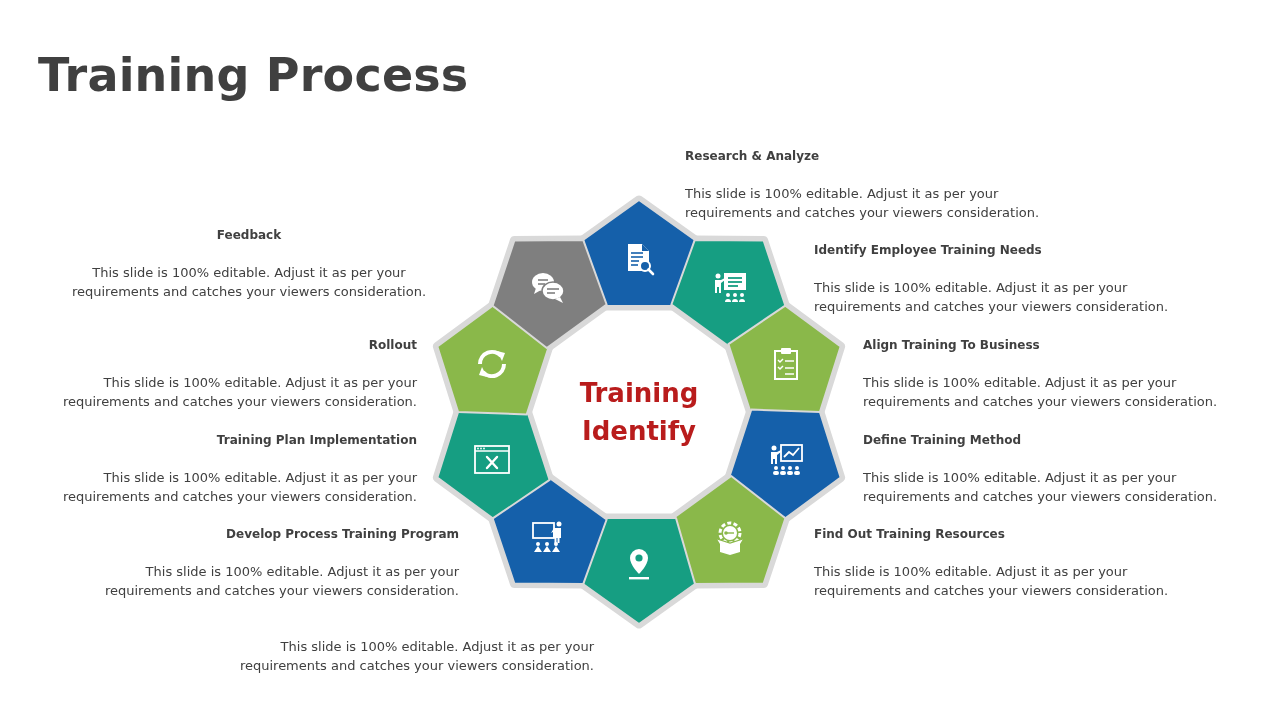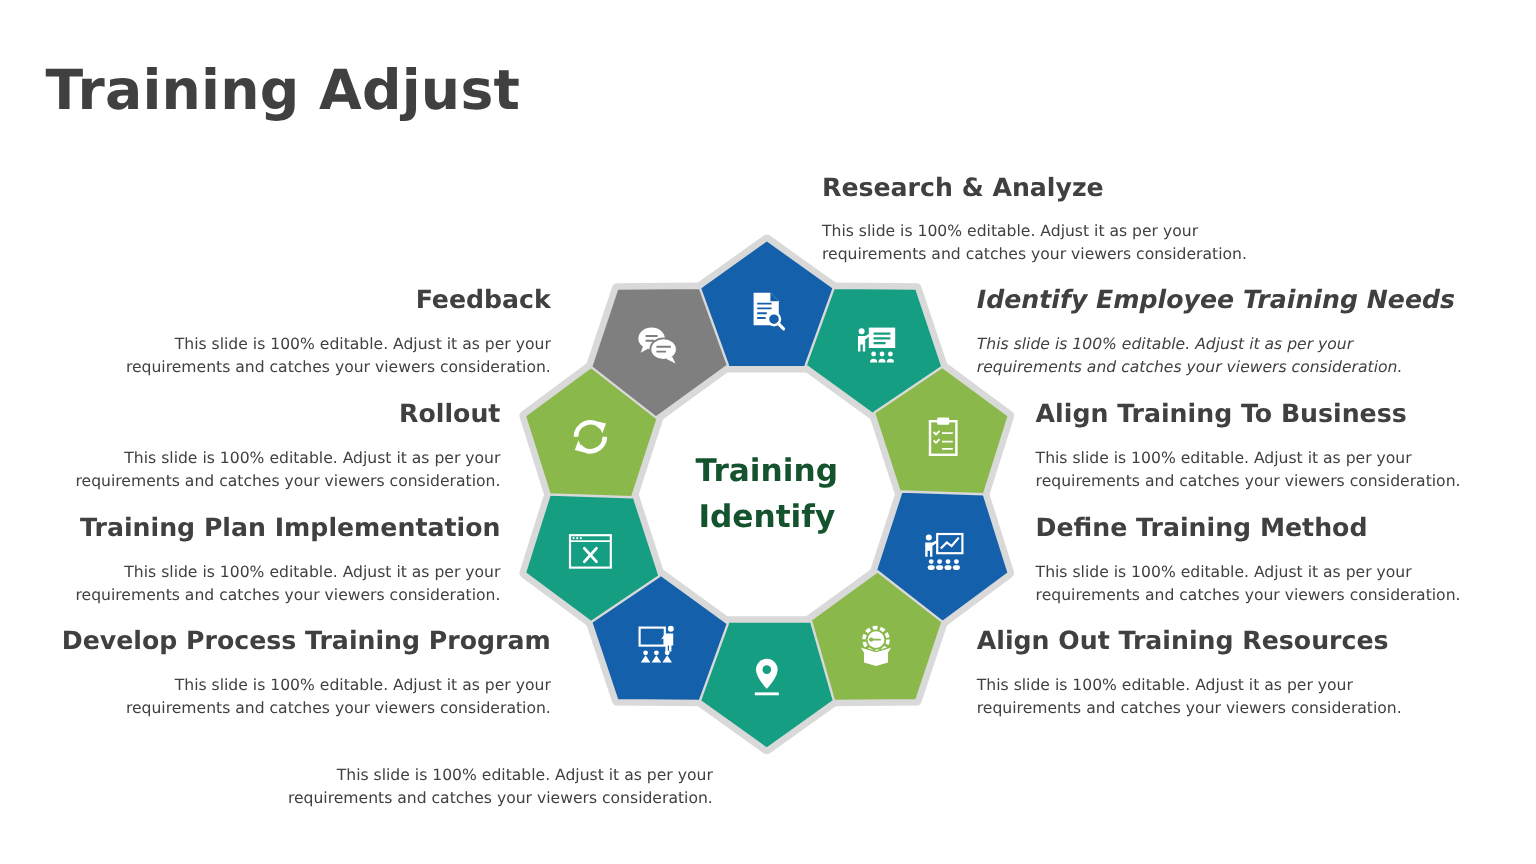--- a/index.html
+++ b/index.html
@@ -1,30 +1,30 @@
 <!DOCTYPE html>
 <html><head>
 <meta charset="utf-8">
 <style>
   html,body{margin:0;padding:0;}
   body{width:1280px;height:720px;background:#ffffff;position:relative;overflow:hidden;font-family:"Liberation Sans","DejaVu Sans",sans-serif;}
   .title{position:absolute;left:38px;top:48px;font-size:46px;font-weight:bold;color:#404040;letter-spacing:0.2px;font-family:"DejaVu Sans","Liberation Sans",sans-serif;}
   svg.ring{position:absolute;left:0;top:0;}
-  .center-label{position:absolute;left:559px;top:374px;width:160px;text-align:center;font-family:"DejaVu Sans",sans-serif;font-weight:bold;font-size:26px;line-height:38px;color:#14532d;}
+  .center-label{position:absolute;left:559px;top:374px;width:160px;text-align:center;font-family:"DejaVu Sans",sans-serif;font-weight:bold;font-size:26px;line-height:38px;color:#b91c1c;}
   .step{position:absolute;width:420px;}
-  .step .h{font-family:"DejaVu Sans",sans-serif;font-weight:bold;font-size:21px;color:#404040;line-height:20px;white-space:nowrap;}
+  .step .h{font-family:"DejaVu Sans",sans-serif;font-weight:bold;font-size:12px;color:#404040;line-height:20px;white-space:nowrap;}
   .step .d{font-family:"DejaVu Sans",sans-serif;font-size:13px;color:#404040;line-height:19px;margin-top:18px;}
   .step.right{text-align:left;}
   .step.left{text-align:right;}
   .icon{position:absolute;width:40px;height:40px;margin-left:-20px;margin-top:-20px;}
 </style>
 </head>
 <body>
 
-<div class="title">Training Adjust</div>
+<div class="title">Training Process</div>
 
 <svg class="ring" width="1280" height="720" viewBox="0 0 1280 720">
   <defs>
     <polygon id="pent" points="639,200 695,240 676,306 602,306 583,240"></polygon>
   </defs>
 
   <g fill="#D9D9D9" stroke="#D9D9D9" stroke-width="9" stroke-linejoin="round">
     <use href="#pent" transform="rotate(0 639 412)"></use>
     <use href="#pent" transform="rotate(36 639 412)"></use>
     <use href="#pent" transform="rotate(72 639 412)"></use>
@@ -179,48 +179,48 @@
 
 <div class="center-label">
   <div>Training</div>
   <div>Identify</div>
 </div>
 
 <div class="step right" style="left:685px;top:146px;">
   <div class="h">Research &amp; Analyze</div>
   <div class="d"><span>This slide is 100% editable. Adjust it as per your</span><br><span>requirements and catches your viewers consideration.</span></div>
 </div>
-<div class="step right" style="left:814px;top:240px;font-style:italic;">
+<div class="step right" style="left:814px;top:240px;">
   <div class="h">Identify Employee Training Needs</div>
   <div class="d"><span>This slide is 100% editable. Adjust it as per your</span><br><span>requirements and catches your viewers consideration.</span></div>
 </div>
 <div class="step right" style="left:863px;top:335px;">
   <div class="h">Align Training To Business</div>
   <div class="d"><span>This slide is 100% editable. Adjust it as per your</span><br><span>requirements and catches your viewers consideration.</span></div>
 </div>
 <div class="step right" style="left:863px;top:430px;">
   <div class="h">Define Training Method</div>
   <div class="d"><span>This slide is 100% editable. Adjust it as per your</span><br><span>requirements and catches your viewers consideration.</span></div>
 </div>
 <div class="step right" style="left:814px;top:524px;">
-  <div class="h">Align Out Training Resources</div>
+  <div class="h">Find Out Training Resources</div>
   <div class="d"><span>This slide is 100% editable. Adjust it as per your</span><br><span>requirements and catches your viewers consideration.</span></div>
 </div>
 
 <div class="step left" style="left:174px;top:619px;">
   <div class="d"><span>This slide is 100% editable. Adjust it as per your</span><br><span>requirements and catches your viewers consideration.</span></div>
 </div>
 <div class="step left" style="left:39px;top:524px;">
   <div class="h">Develop Process Training Program</div>
   <div class="d"><span>This slide is 100% editable. Adjust it as per your</span><br><span>requirements and catches your viewers consideration.</span></div>
 </div>
 <div class="step left" style="left:-3px;top:430px;">
   <div class="h">Training Plan Implementation</div>
   <div class="d"><span>This slide is 100% editable. Adjust it as per your</span><br><span>requirements and catches your viewers consideration.</span></div>
 </div>
 <div class="step left" style="left:-3px;top:335px;">
   <div class="h">Rollout</div>
   <div class="d"><span>This slide is 100% editable. Adjust it as per your</span><br><span>requirements and catches your viewers consideration.</span></div>
 </div>
-<div class="step left" style="left:39px;top:240px;">
+<div class="step left" style="left:39px;top:225px;text-align:center;">
   <div class="h">Feedback</div>
   <div class="d"><span>This slide is 100% editable. Adjust it as per your</span><br><span>requirements and catches your viewers consideration.</span></div>
 </div>
 
 </body></html>

